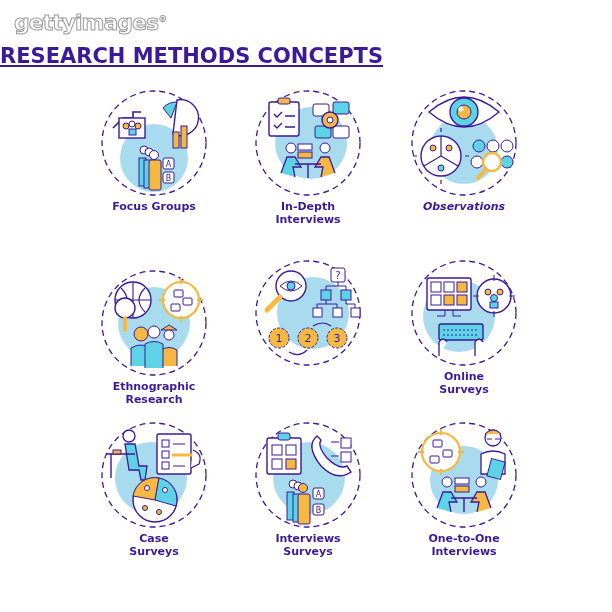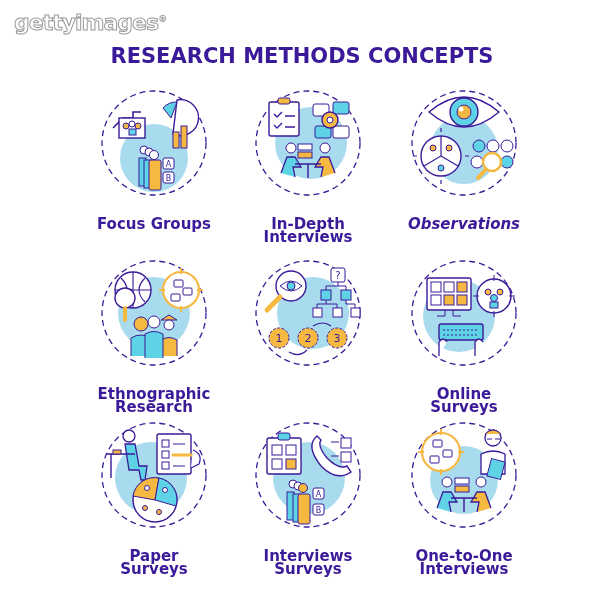--- a/index.html
+++ b/index.html
@@ -4,29 +4,29 @@
 <style>
   html, body { margin: 0; padding: 0; background: #ffffff; }
   body { width: 612px; height: 612px; position: relative; overflow: hidden; font-family: "Liberation Sans", sans-serif; }
   .watermark {
     position: absolute; left: 14px; top: 10px;
     font-family: "DejaVu Sans", sans-serif; font-size: 22px; letter-spacing: -1px;
     color: #ffffff; -webkit-text-stroke: 1px #9a9a9a; font-weight: bold; text-align: right;
   }
   .watermark sup { font-size: 9px; -webkit-text-stroke: 0.5px #9a9a9a; }
   .title {
-    position: absolute; left: 0; width: 604px; top: 44px; text-align: center;
+    position: absolute; left: 0; width: 604px; top: 44px; text-align: left;
     font-family: "DejaVu Sans", sans-serif; font-weight: bold; font-size: 21px;
-    color: #3b1a99; letter-spacing: 0px;
+    color: #3b1a99; letter-spacing: 0px; text-decoration: underline;
   }
   .cell { position: absolute; width: 140px; text-align: center; }
   .icon { display: block; margin: 0 auto; width: 110px; height: 110px; }
   .label {
-    font-family: "DejaVu Sans", sans-serif; font-weight: bold; font-size: 15px;
-    color: #3b1a99; line-height: 13px; margin-top: 20px;
+    font-family: "DejaVu Sans", sans-serif; font-weight: bold; font-size: 11px;
+    color: #3b1a99; line-height: 13px; margin-top: 2px;
   }
 </style>
 </head>
 <body>
 
 <div class="watermark"><span>gettyimages</span><sup>®</sup></div>
 
 <div class="title">RESEARCH METHODS CONCEPTS</div>
 
 <div class="cell" style="left:84px; top:88px;">
@@ -109,21 +109,21 @@
     <circle cx="68" cy="74" r="6" fill="#fff" stroke="#3b1a99"></circle>
     <circle cx="83" cy="74" r="9" fill="#fff" stroke="#f5b942" stroke-width="2.5"></circle>
     <path d="M77 81 l-8 9" stroke="#f5b942" stroke-width="4" stroke-linecap="round"></path>
   </svg>
   <div class="label">
       <div>Observations</div>
       <div></div>
     </div>
 </div>
 
-<div class="cell" style="left:84px; top:258px;">
+<div class="cell" style="left:84px; top:268px;">
   <svg class="icon" viewBox="0 0 110 110">
     <circle cx="55" cy="55" r="52" fill="none" stroke="#3b1a99" stroke-width="1.3" stroke-dasharray="6 4"></circle>
     <circle cx="55" cy="55" r="36" fill="#a9dbef"></circle>
     <circle cx="34" cy="32" r="18" fill="#fff" stroke="#3b1a99" stroke-width="1.4"></circle>
     <path d="M16 32 h36 M34 14 v36 M22 20 q12 12 0 24 M46 20 q-12 12 0 24" fill="none" stroke="#3b1a99" stroke-width="1.1"></path>
     <circle cx="26" cy="40" r="10" fill="#fff" stroke="#3b1a99" stroke-width="1.4"></circle>
     <path d="M26 50 v12" stroke="#f5b942" stroke-width="4" stroke-linecap="round"></path>
     <circle cx="82" cy="32" r="18" fill="#fff" stroke="#f5b942" stroke-width="2.2"></circle>
     <path d="M82 10 v6 M82 48 v6 M60 32 h6 M98 32 h6" stroke="#f5b942" stroke-width="2"></path>
     <rect x="75" y="22" width="9" height="7" rx="1" fill="#fff" stroke="#3b1a99"></rect>
@@ -214,21 +214,21 @@
     <path d="M94 30 q10 4 6 14 l-8 4" fill="#fff" stroke="#3b1a99" stroke-width="1.2"></path>
     <circle cx="56" cy="80" r="22" fill="#fff" stroke="#3b1a99" stroke-width="1.4"></circle>
     <path d="M56 80 L34 76 A22 22 0 0 1 60 58 Z" fill="#f5b942" stroke="#3b1a99"></path>
     <path d="M56 80 L60 58 A22 22 0 0 1 77 86 Z" fill="#5fd3e6" stroke="#3b1a99"></path>
     <circle cx="48" cy="68" r="2.5" fill="#fff" stroke="#3b1a99"></circle>
     <circle cx="66" cy="70" r="2.5" fill="#fff" stroke="#3b1a99"></circle>
     <circle cx="46" cy="88" r="2.5" fill="#f5b942" stroke="#3b1a99"></circle>
     <circle cx="60" cy="92" r="2.5" fill="#f5b942" stroke="#3b1a99"></circle>
   </svg>
   <div class="label">
-      <div>Paper</div>
+      <div>Case</div>
       <div>Surveys</div>
     </div>
 </div>
 
 <div class="cell" style="left:238px; top:420px;">
   <svg class="icon" viewBox="0 0 110 110">
     <circle cx="55" cy="55" r="52" fill="none" stroke="#3b1a99" stroke-width="1.3" stroke-dasharray="6 4"></circle>
     <circle cx="56" cy="58" r="36" fill="#a9dbef"></circle>
     <rect x="14" y="18" width="34" height="36" rx="2" fill="#fff" stroke="#3b1a99" stroke-width="1.4"></rect>
     <rect x="25" y="13" width="12" height="7" rx="2" fill="#5fd3e6" stroke="#3b1a99"></rect>

